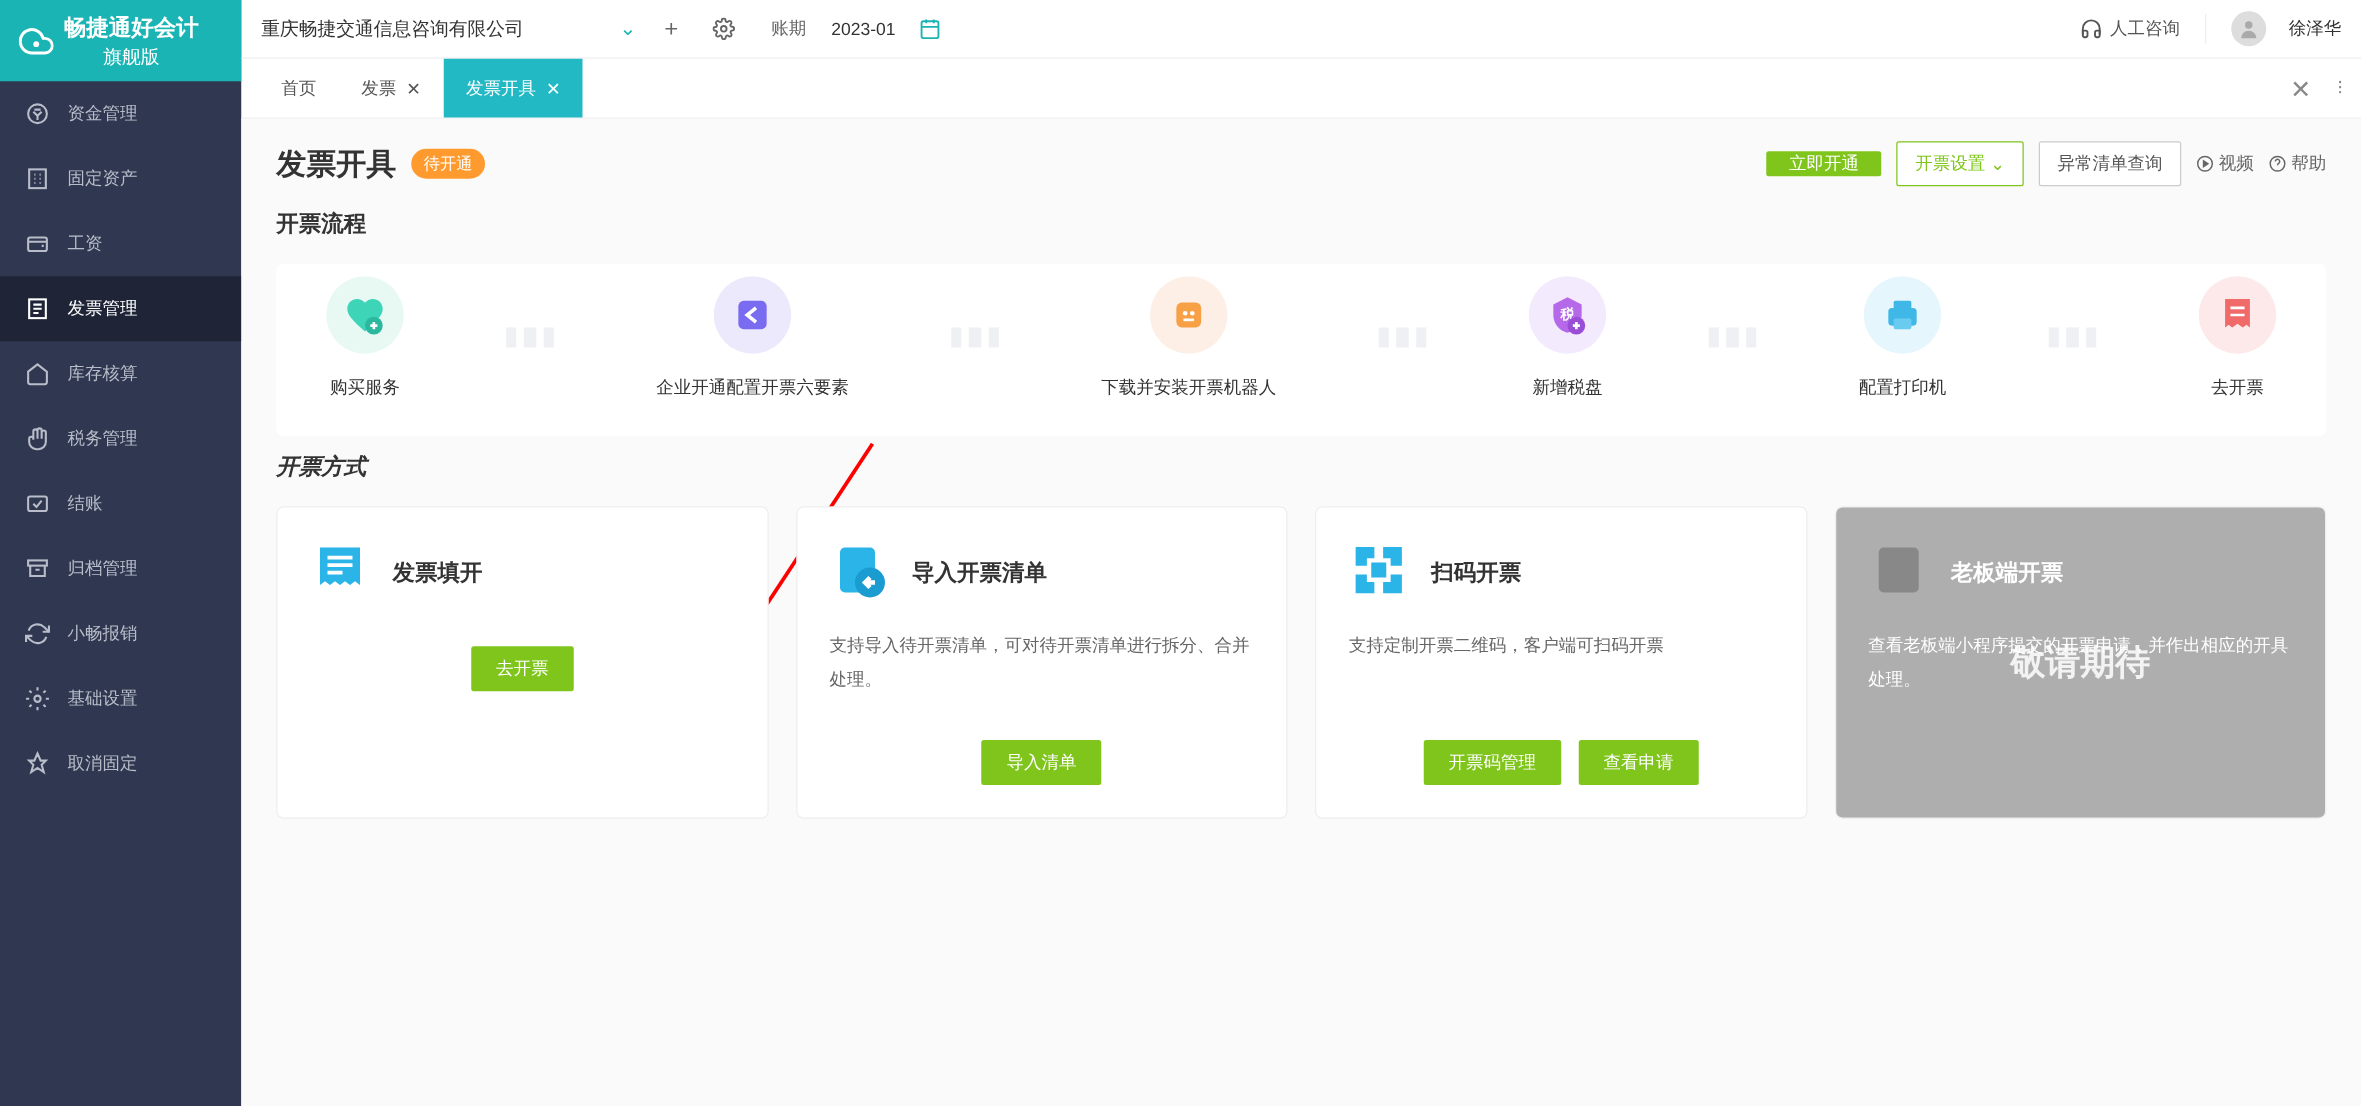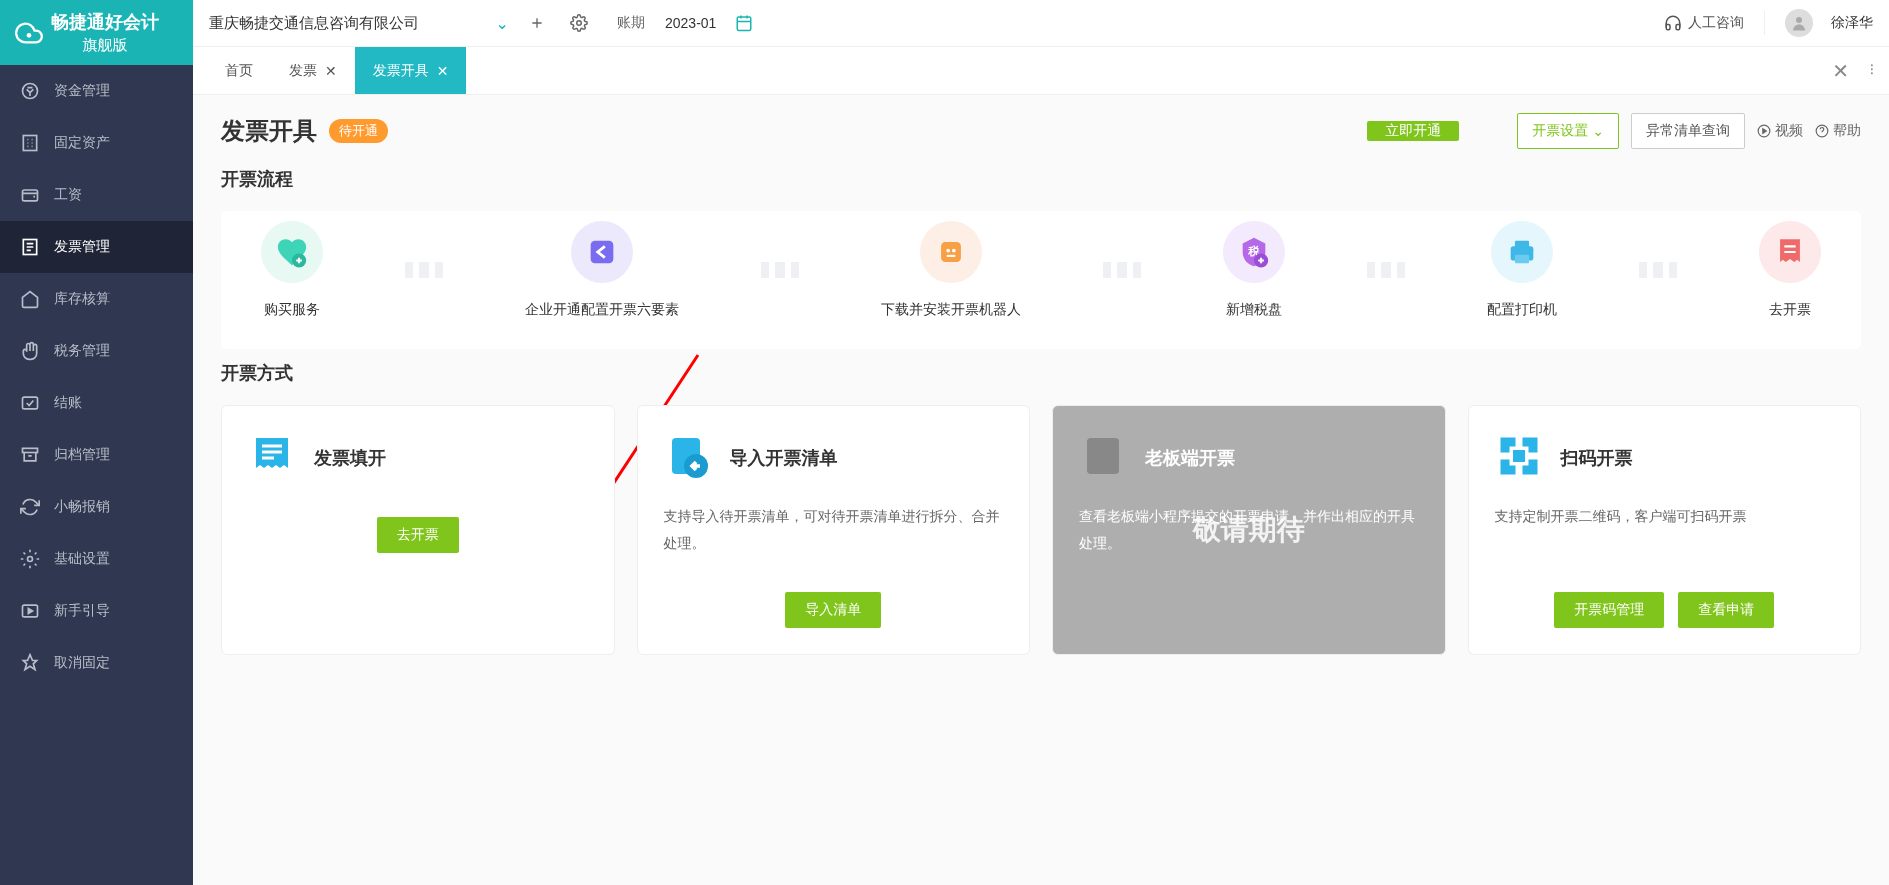--- a/index.html
+++ b/index.html
@@ -43,21 +43,21 @@
     .tabs-expand { position: absolute; right: 8px; top: 12px; color: #888; cursor: pointer; width: 18px; text-align: center; }
     
     
     .content { flex: 1; overflow-y: auto; background: #fafafa; padding: 18px 28px; position: relative; }
     
     .page-hdr { display: flex; align-items: center; gap: 12px; margin-bottom: 18px; }
     .page-title { font-size: 24px; font-weight: 600; color: #333; }
     .badge-pending { background: #ff9b2e; color: #fff; padding: 3px 10px; border-radius: 12px; font-size: 13px; }
     .hdr-actions { margin-left: auto; display: flex; align-items: center; gap: 12px; }
     .btn-primary { background: #7fc51b; color: #fff; border: none; padding: 1px 18px; font-size: 14px; cursor: pointer; border-radius: 2px; }
-    .btn-outline-green { background: #fff; color: #7fc51b; border: 1px solid #7fc51b; padding: 8px 14px; font-size: 14px; cursor: pointer; border-radius: 2px; display: inline-flex; align-items: center; gap: 4px; margin-left: 46px; }
+    .btn-outline-green { background: #fff; color: #7fc51b; border: 1px solid #7fc51b; padding: 8px 14px; font-size: 14px; cursor: pointer; border-radius: 2px; display: inline-flex; align-items: center; gap: 4px; }
     .btn-outline-gray { background: #fff; color: #555; border: 1px solid #ccc; padding: 8px 14px; font-size: 14px; cursor: pointer; border-radius: 2px; }
     .help-link { display: inline-flex; align-items: center; gap: 4px; color: #666; cursor: pointer; }
     
     .section-title { font-size: 18px; font-weight: 600; margin: 12px 0 20px 0; }
     
     .flow-steps { display: flex; align-items: center; justify-content: space-between; padding: 10px 40px 30px 40px; background: #fff; border-radius: 6px; }
     .flow-step { display: flex; flex-direction: column; align-items: center; gap: 18px; }
     .flow-icon-wrap { width: 62px; height: 62px; border-radius: 50%; display: flex; align-items: center; justify-content: center; }
     .flow-icon-wrap.c1 { background: #e8f9f4; }
     .flow-icon-wrap.c2 { background: #ede9fd; }
@@ -182,29 +182,20 @@
           <span>小畅报销</span>
         </div>
         <div class="sidebar-item">
           <span class="sidebar-icon">
             <svg viewBox="0 0 24 24" fill="none" stroke="currentColor" stroke-width="2">
               <circle cx="12" cy="12" r="3"></circle>
               <path d="M12 1v3M12 20v3M4.2 4.2l2.1 2.1M17.7 17.7l2.1 2.1M1 12h3M20 12h3M4.2 19.8l2.1-2.1M17.7 6.3l2.1-2.1"></path>
             </svg>
           </span>
           <span>基础设置</span>
-        </div>
-        <div class="sidebar-item">
-          <span class="sidebar-icon">
-            <svg viewBox="0 0 24 24" fill="none" stroke="currentColor" stroke-width="2">
-              <rect x="3" y="5" width="18" height="14" rx="2"></rect>
-              <polygon points="10 9 15 12 10 15" fill="currentColor"></polygon>
-            </svg>
-          </span>
-          <span>新手引导</span>
         </div>
         <div class="sidebar-item">
           <span class="sidebar-icon">
             <svg viewBox="0 0 24 24" fill="none" stroke="currentColor" stroke-width="2">
               <path d="M12 2l3 7h5l-4 4 2 7-6-4-6 4 2-7-4-4h5z"></path>
             </svg>
           </span>
           <span>取消固定</span>
         </div>
       </div>
@@ -391,21 +382,21 @@
 
       <svg class="arrow-annotation" width="150" height="220">
         <defs>
             <marker id="arr" markerWidth="10" markerHeight="10" refX="2" refY="5" orient="auto">
               <path d="M0,0 L10,5 L0,10 z" fill="#ff0000"></path>
             </marker>
           </defs>
         <line x1="140" y1="10" x2="15" y2="200" stroke="#ff0000" stroke-width="3" marker-end="url(#arr)"></line>
       </svg>
 
-      <div class="section-title" style="">开票方式</div>
+      <div class="section-title" style="font-style:italic;">开票方式</div>
       <div class="cards-row" id="cards-row">
           <div class="card">
             <div class="card-head">
               <span><svg class="card-icon" viewBox="0 0 24 24" fill="#2bb4e8">
                   <path d="M4 3h16v15l-2-1.5-2 1.5-2-1.5-2 1.5-2-1.5-2 1.5-2-1.5-2 1.5z"></path>
                   <path d="M7 7h10M7 10h10M7 13h6" stroke="#fff" stroke-width="1.5"></path>
                 </svg></span>
               <span class="card-title">发票填开</span>
             </div>
             <div class="card-btns">
@@ -419,40 +410,40 @@
                   <circle cx="16" cy="17" r="6" fill="#1a9cd0"></circle>
                   <path d="M18 17h-4M16 15l-2 2 2 2" stroke="#fff" stroke-width="1.8" fill="none"></path>
                 </svg></span>
               <span class="card-title">导入开票清单</span>
             </div>
             <div class="card-desc">支持导入待开票清单，可对待开票清单进行拆分、合并处理。</div>
             <div class="card-btns">
               <button class="btn-green">导入清单</button>
             </div>
           </div>
-          <div class="card disabled">
-            <div class="card-head">
-              <span><svg class="card-icon" viewBox="0 0 24 24" fill="#888">
-                  <rect x="4" y="3" width="16" height="18" rx="2"></rect>
-                </svg></span>
-              <span class="card-title">老板端开票</span>
-            </div>
-            <div class="card-desc">查看老板端小程序提交的开票申请，并作出相应的开具处理。</div>
-            <div class="overlay-text">敬请期待</div>
-          </div>
           <div class="card">
             <div class="card-head">
               <span><svg class="card-icon" viewBox="0 0 24 24" fill="none" stroke="#2bb4e8" stroke-width="2.5">
                   <path d="M4 4h5v2H6v3H4zM20 4h-5v2h3v3h2zM4 20h5v-2H6v-3H4zM20 20h-5v-2h3v-3h2z"></path>
                   <rect x="9" y="9" width="6" height="6" fill="#2bb4e8" stroke="none"></rect>
                 </svg></span>
               <span class="card-title">扫码开票</span>
             </div>
             <div class="card-desc">支持定制开票二维码，客户端可扫码开票</div>
             <div class="card-btns">
               <button class="btn-green">开票码管理</button>
               <button class="btn-green">查看申请</button>
             </div>
           </div>
+          <div class="card disabled">
+            <div class="card-head">
+              <span><svg class="card-icon" viewBox="0 0 24 24" fill="#888">
+                  <rect x="4" y="3" width="16" height="18" rx="2"></rect>
+                </svg></span>
+              <span class="card-title">老板端开票</span>
+            </div>
+            <div class="card-desc">查看老板端小程序提交的开票申请，并作出相应的开具处理。</div>
+            <div class="overlay-text">敬请期待</div>
+          </div>
         </div>
     </div>
   </div>
 </div>
 
 </body></html>

